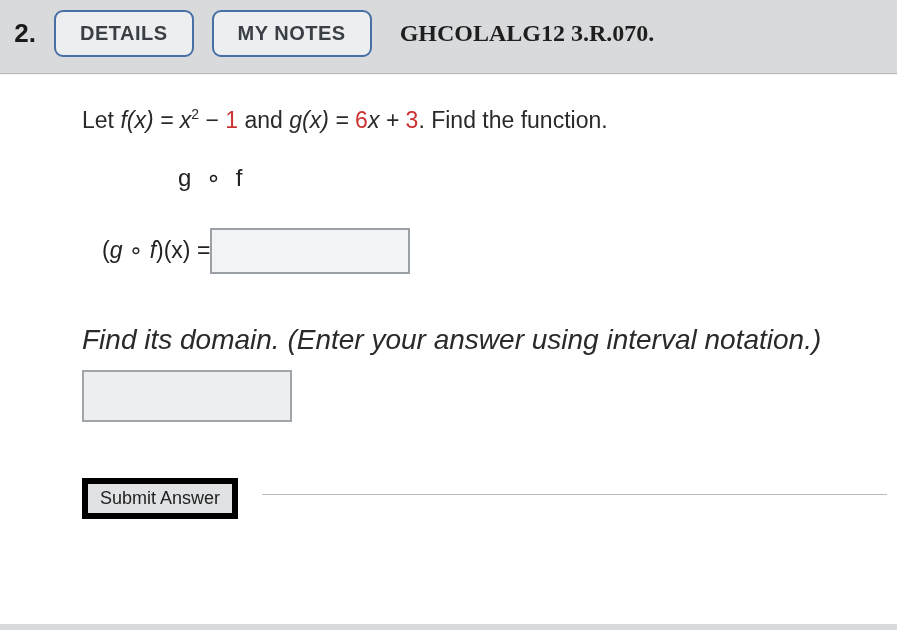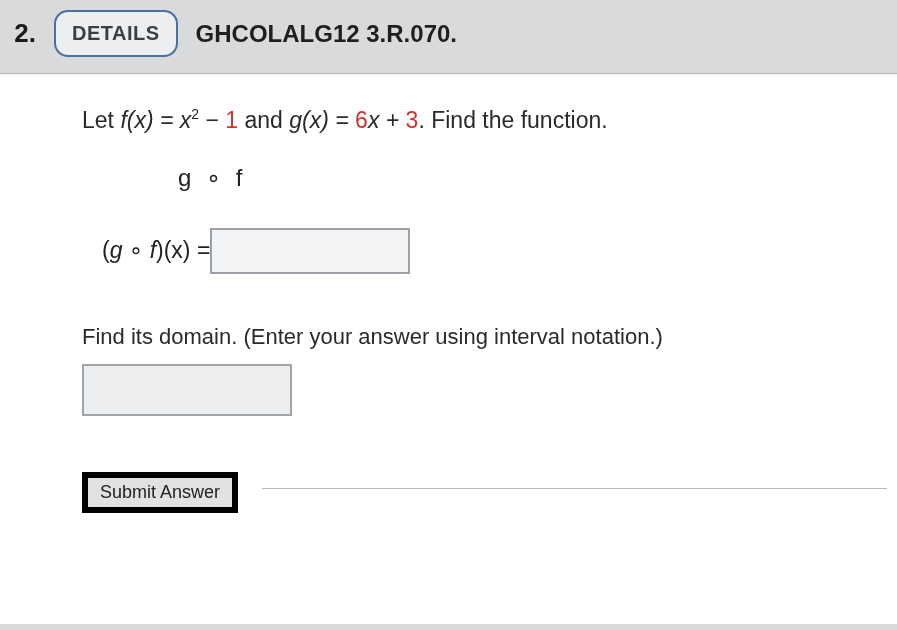--- a/index.html
+++ b/index.html
@@ -25,29 +25,31 @@
       min-width: 40px;
       text-align: right;
       margin-left: -4px;
     }
     .tab-btn {
       border: 2px solid #4a6fa5;
       background: #eceef0;
       color: #3a3f45;
       font-weight: 700;
       font-size: 20px;
-      padding: 10px 16px;
-      border-radius: 14px;
+      padding: 10px 24px;
+      border-radius: 9px;
       letter-spacing: 0.5px;
       cursor: pointer;
     }
     .assignment-code {
       font-size: 24px;
       font-weight: 700;
       color: #1f1f1f;
+      margin-left: 10px;
+      font-family: Liberation Serif, serif;
     }
     .content {
       background: #ffffff;
       margin: 0;
       padding: 28px 10px 4px 82px;
       border-top: 1px solid #f3f4f5;
       height: calc(100% - 80px);
       position: relative;
     }
     .prompt {
@@ -71,23 +73,24 @@
     }
     .answer-row .lhs { font-style: normal; }
     .answer-row .lhs .it { font-style: italic; }
     .answer-box {
       width: 200px;
       height: 46px;
       border: 2px solid #9aa0a5;
       background: #f2f3f4;
     }
     .domain-text {
-      font-size: 22px;
+      font-size: 28px;
       color: #2a2a2a;
       margin-bottom: 14px;
+      font-style: italic;
     }
     .domain-box {
       width: 210px;
       height: 52px;
       border: 2px solid #a0a5aa;
       background: #eceef0;
       margin-left: 0;
       margin-bottom: 56px;
     }
     .submit-row {
@@ -112,20 +115,21 @@
       border-top: 1px solid #b8bbbe;
       z-index: 1;
     }
   </style>
 </head>
 <body>
 
 <div class="header-row">
   <div class="qnum">2.</div>
   <button class="tab-btn">DETAILS</button>
+  <button class="tab-btn">MY NOTES</button>
   <div class="assignment-code">GHCOLALG12 3.R.070.</div>
 </div>
 
 <div class="content">
 
   <div class="prompt">
     <span>Let </span><span class="fn">f(x) = x</span><sup>2</sup><span> − </span><span class="red">1</span><span> and </span><span class="fn">g(x) = </span><span class="red">6</span><span class="fn">x + </span><span class="red">3</span><span>. Find the function.</span>
   </div>
 
   <div class="composition-label">g ∘ f</div>

